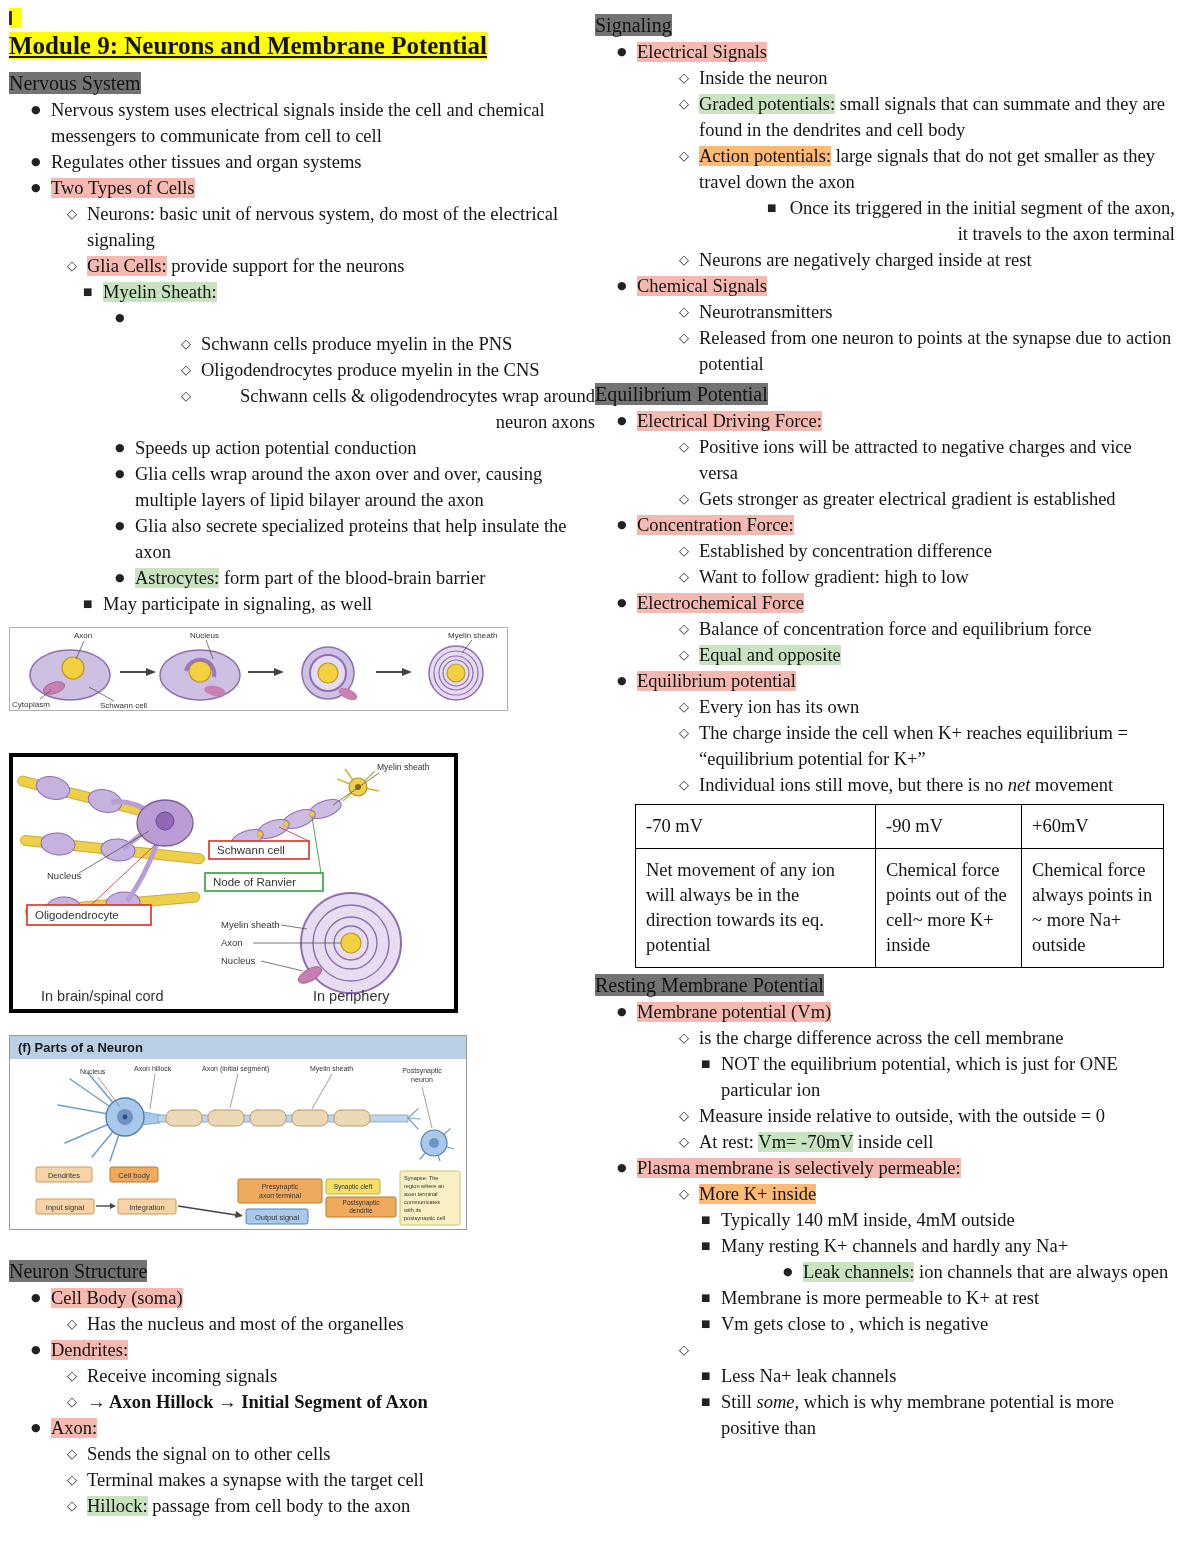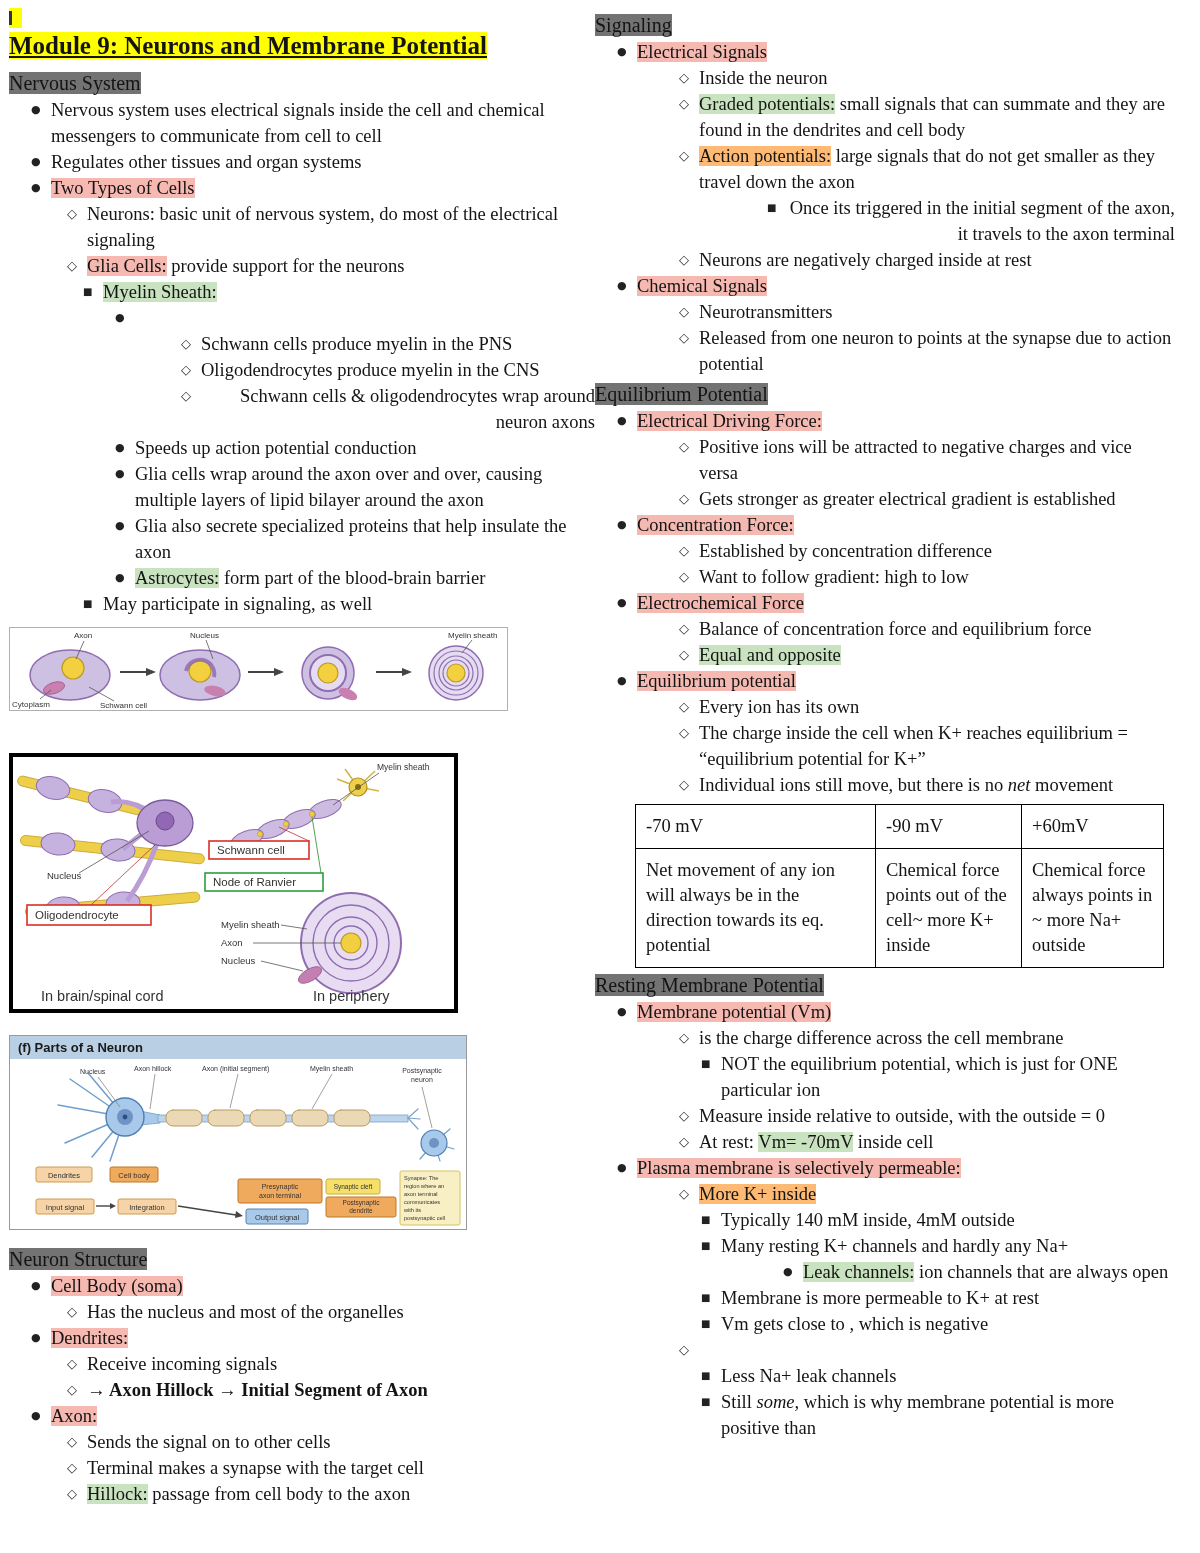--- a/index.html
+++ b/index.html
@@ -42,21 +42,21 @@
   table.eq{border-collapse:collapse;margin:6px 0 4px 40px;table-layout:fixed;width:528px}
   table.eq th,table.eq td{border:1.6px solid #000;padding:9px 10px;vertical-align:top;
       text-align:left;font-size:18.5px;line-height:25px}
   table.eq th{font-weight:bold}
 
   .fig{background:#fff}
   .fig svg{display:block}
   .fig text{font-family:"Liberation Sans",sans-serif;fill:#333}
   .fig1{width:497px;border:1px solid #b0b0b0;margin:10px 0 42px}
   .fig2{width:441px;border:4px solid #000;margin:0 0 22px}
-  .fig3{width:456px;border:1px solid #999;margin:0 0 16px}
+  .fig3{width:456px;border:1px solid #999;margin:0 0 28px}
   .fig3-header{background:#b9cfe4;font-family:"Liberation Sans",sans-serif;font-weight:bold;
       font-size:13px;color:#1a1a1a;padding:4px 8px}
 </style>
 </head>
 <body>
 
 <div class="page">
 
   <div class="col-left">
     <div class="stray"></div>

